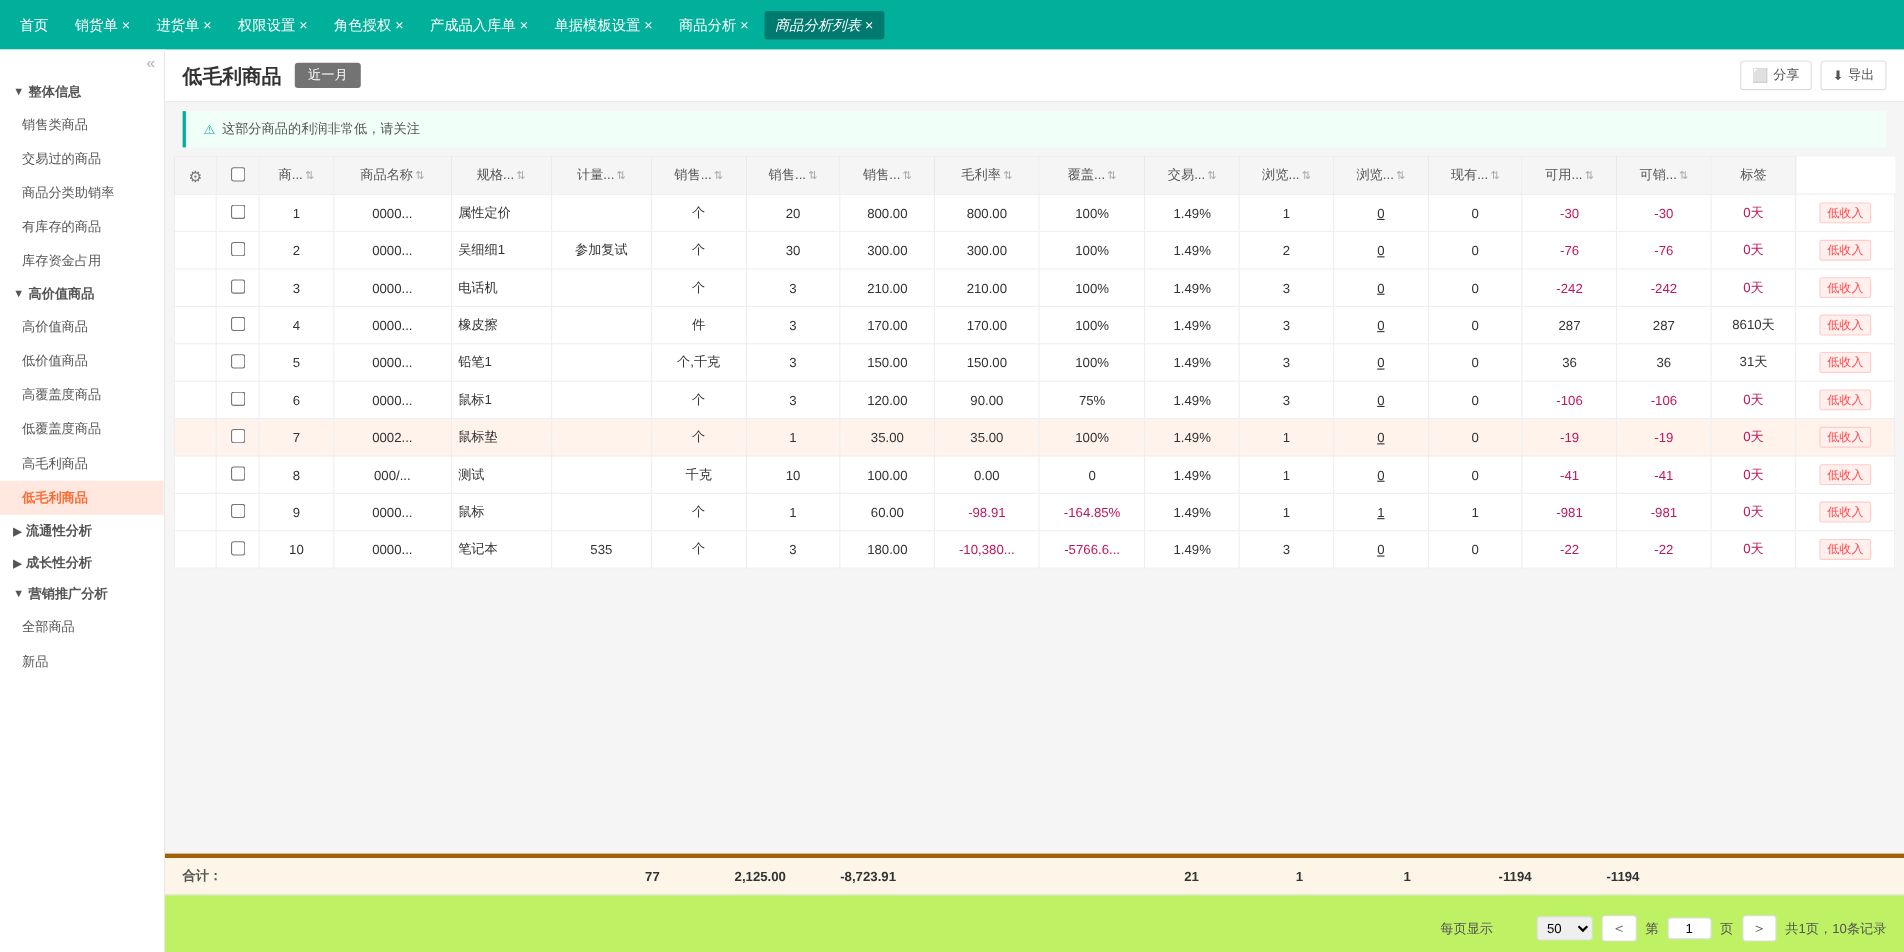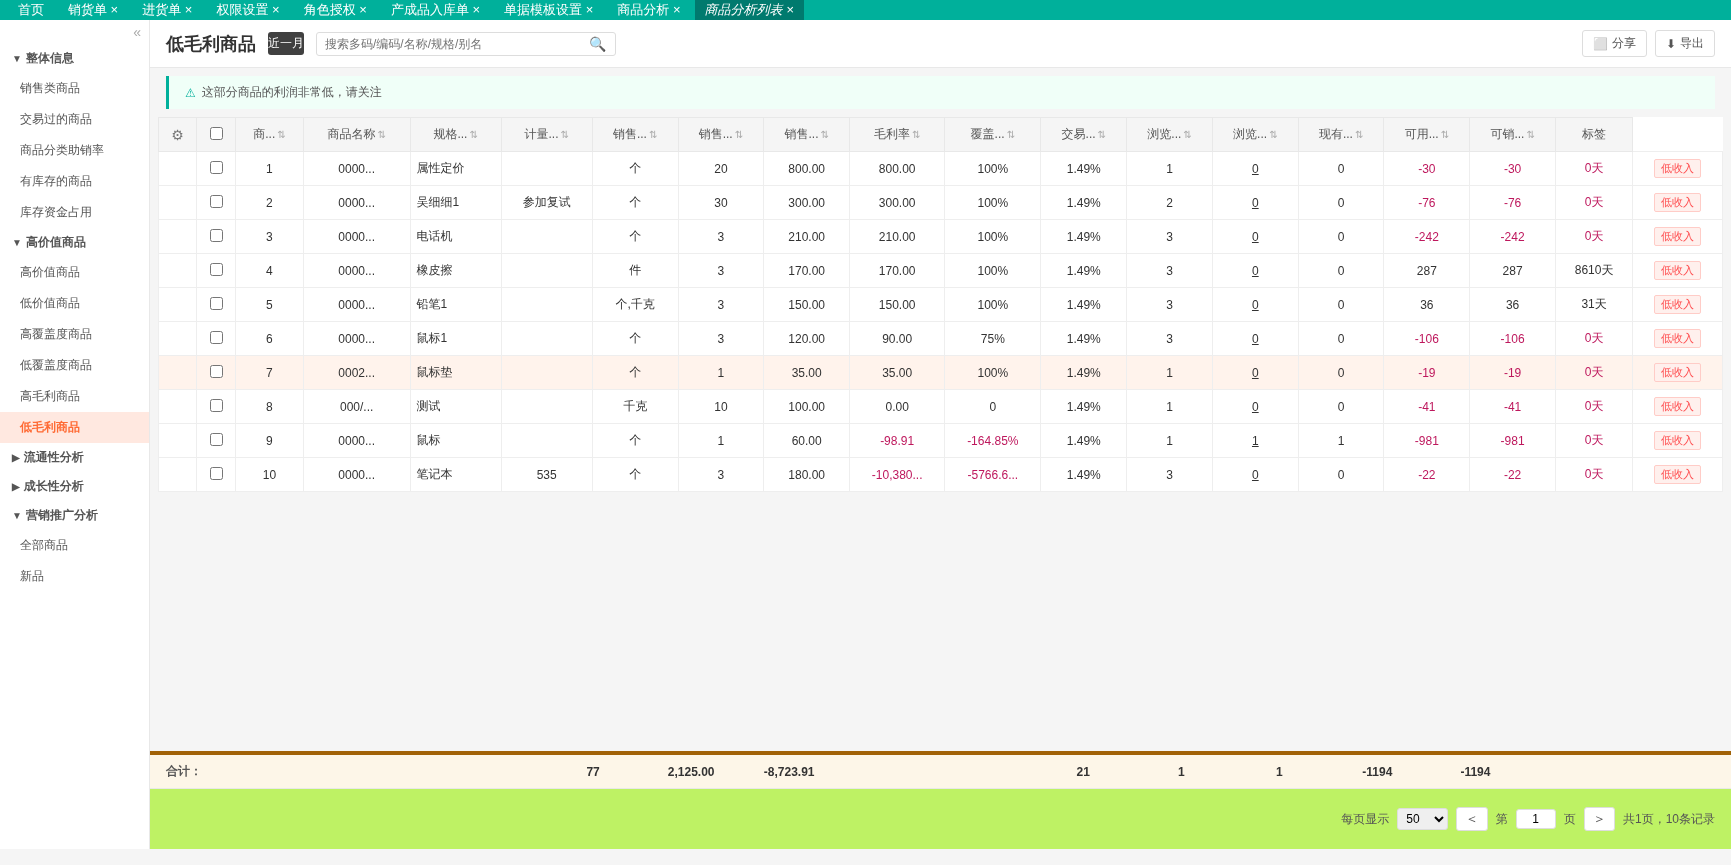--- a/index.html
+++ b/index.html
@@ -3,21 +3,21 @@
   <meta charset="utf-8">
   <style>
     * { box-sizing: border-box; margin: 0; padding: 0; }
     body { font-family: "Microsoft YaHei", "PingFang SC", sans-serif; font-size: 12px; background: #f5f5f5; color: #333; }
 
     
     .top-nav {
       background: #00b09b;
       display: flex;
       align-items: center;
-      height: 20px;
+      height: 45px;
       padding: 0 8px;
       gap: 4px;
     }
     .top-nav .nav-item {
       color: #fff;
       padding: 4px 10px;
       cursor: pointer;
       font-size: 13px;
       border-radius: 3px;
       white-space: nowrap;
@@ -53,22 +53,22 @@
 
     
     .page-header {
       background: #fff;
       padding: 10px 16px;
       border-bottom: 1px solid #e8e8e8;
       display: flex; align-items: center; gap: 12px;
     }
     .page-title { font-size: 18px; font-weight: bold; color: #333; }
     .date-filter-btn {
-      background: #404040; color: #fff; border: none;
-      padding: 3px 0; border-radius: 3px; cursor: pointer; font-size: 12px;
+      background: #737373; color: #fff; border: none;
+      padding: 3px 12px; border-radius: 3px; cursor: pointer; font-size: 12px;
     }
     .search-box {
       display: flex; align-items: center;
       border: 1px solid #ddd; border-radius: 3px; padding: 3px 8px;
       flex: 1; max-width: 300px; background: #fff;
     }
     .search-box input {
       border: none; outline: none; font-size: 12px; width: 100%;
     }
     .search-icon { color: #aaa; font-size: 14px; cursor: pointer; }
@@ -135,21 +135,21 @@
       min-width: 60px;
     }
 
     
     .pagination-bar {
       background: #bef264; border-top: 1px solid #e8e8e8;
       padding: 18px 16px; display: flex; align-items: center; justify-content: flex-end;
       gap: 8px; font-size: 12px; color: #555;
     }
     .page-size-select {
-      border: 1px solid #ddd; padding: 2px 4px; border-radius: 3px; font-size: 12px;
+      border: 1px solid #ddd; padding: 2px 4px; border-radius: 3px; font-size: 12px; margin-left: 32px;
     }
     .page-btn {
       border: 1px solid #ddd; background: #fff; padding: 2px 8px;
       border-radius: 3px; cursor: pointer; color: #555;
     }
     .page-input {
       border: 1px solid #ddd; border-radius: 3px; width: 40px;
       text-align: center; padding: 2px; font-size: 12px;
     }
 
@@ -218,24 +218,20 @@
     </div>
     <div class="sidebar-item">全部商品</div>
     <div class="sidebar-item">新品</div>
   </aside>
 
   <div class="main-content">
 
     <div class="page-header">
       <span class="page-title">低毛利商品</span>
       <button class="date-filter-btn">近一月</button>
-      <div class="search-box">
-        <input type="text" placeholder="搜索多码/编码/名称/规格/别名" style="">
-        <span class="search-icon">🔍</span>
-      </div>
       <div class="header-actions">
         <button class="action-btn">
           <span>⬜</span>
           <span>分享</span>
         </button>
         <button class="action-btn">
           <span>⬇</span>
           <span>导出</span>
         </button>
       </div>

